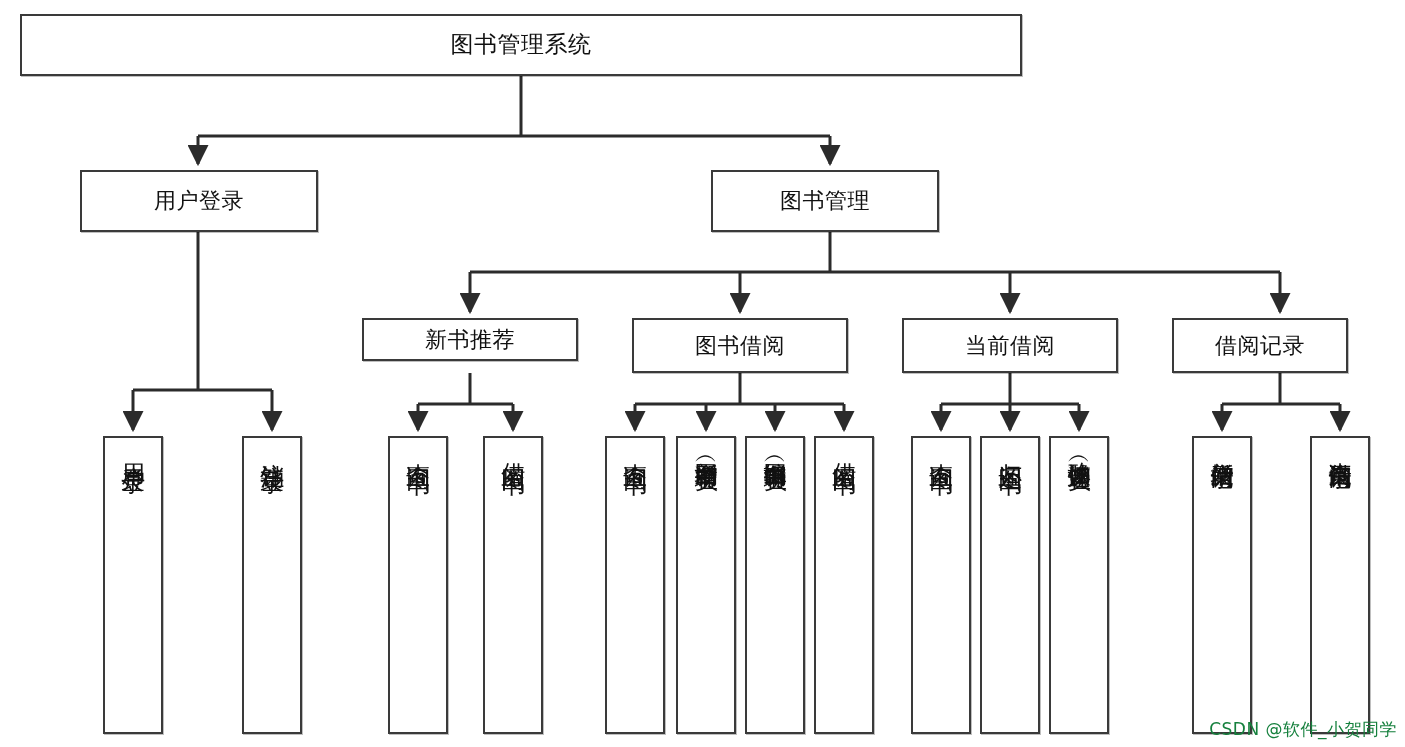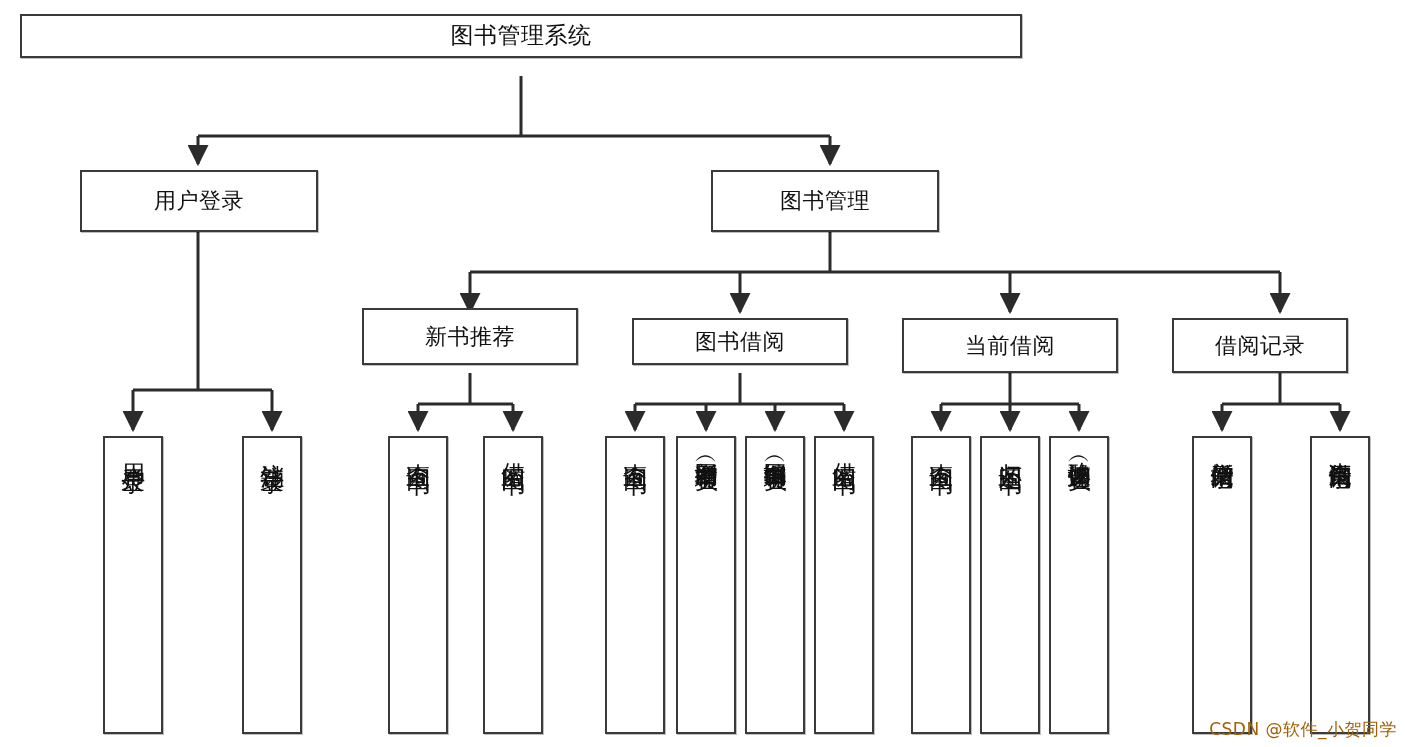--- a/index.html
+++ b/index.html
@@ -67,21 +67,21 @@
   }
   .node.v.tall .label {
     font-size: 23px;
     letter-spacing: 1px;
   }
   .watermark {
     position: absolute;
     right: 8px;
     bottom: 6px;
     font-size: 17px;
-    color: #a16207;
+    color: #15803d;
     letter-spacing: 0.5px;
     white-space: nowrap;
     user-select: none;
   }
 </style>
 </head>
 <body>
 
 <div id="canvas">
 
@@ -128,35 +128,35 @@
       <path d="M 1010 404 L 1010 430" marker-end="url(#arrow)"></path>
       <path d="M 1079 404 L 1079 430" marker-end="url(#arrow)"></path>
 
       <path d="M 1280 373 L 1280 404"></path>
       <path d="M 1222 404 L 1340 404"></path>
       <path d="M 1222 404 L 1222 430" marker-end="url(#arrow)"></path>
       <path d="M 1340 404 L 1340 430" marker-end="url(#arrow)"></path>
     </g>
   </svg>
 
-  <div class="node h root" style="left:20px; top:14px; width:1002px; height:44px;">
+  <div class="node h root" style="left:20px; top:14px; width:1002px; height:62px;">
     <span class="label">图书管理系统</span>
   </div>
 
   <div class="node h" style="left:80px; top:170px; width:238px; height:62px;">
     <span class="label">用户登录</span>
   </div>
   <div class="node h" style="left:711px; top:170px; width:228px; height:62px;">
     <span class="label">图书管理</span>
   </div>
 
-  <div class="node h" style="left:362px; top:308px; width:216px; height:57px;">
+  <div class="node h" style="left:362px; top:318px; width:216px; height:43px;">
     <span class="label">新书推荐</span>
   </div>
-  <div class="node h" style="left:632px; top:318px; width:216px; height:47px;">
+  <div class="node h" style="left:632px; top:318px; width:216px; height:55px;">
     <span class="label">图书借阅</span>
   </div>
   <div class="node h" style="left:902px; top:318px; width:216px; height:55px;">
     <span class="label">当前借阅</span>
   </div>
   <div class="node h" style="left:1172px; top:318px; width:176px; height:55px;">
     <span class="label">借阅记录</span>
   </div>
 
   <div class="node v" style="left:103px; top:436px; width:60px; height:298px;">

